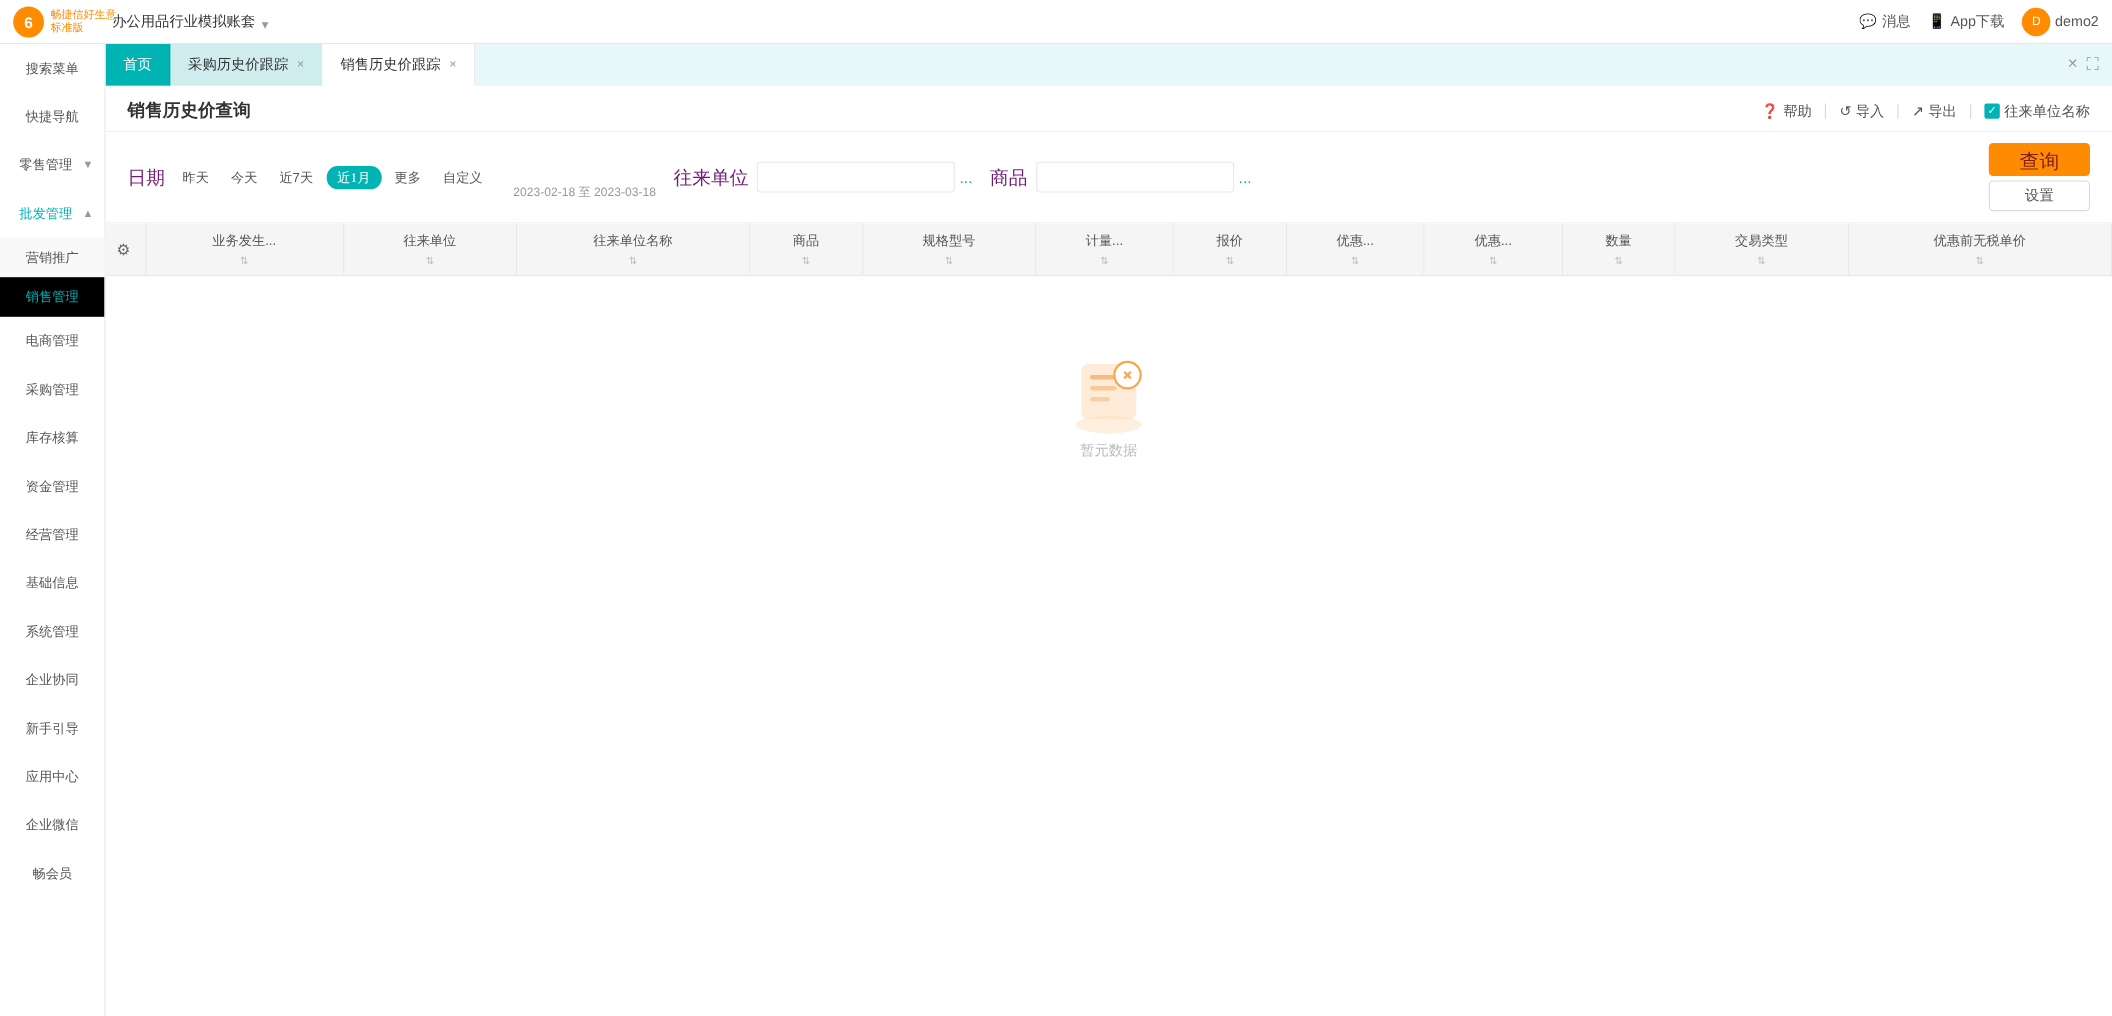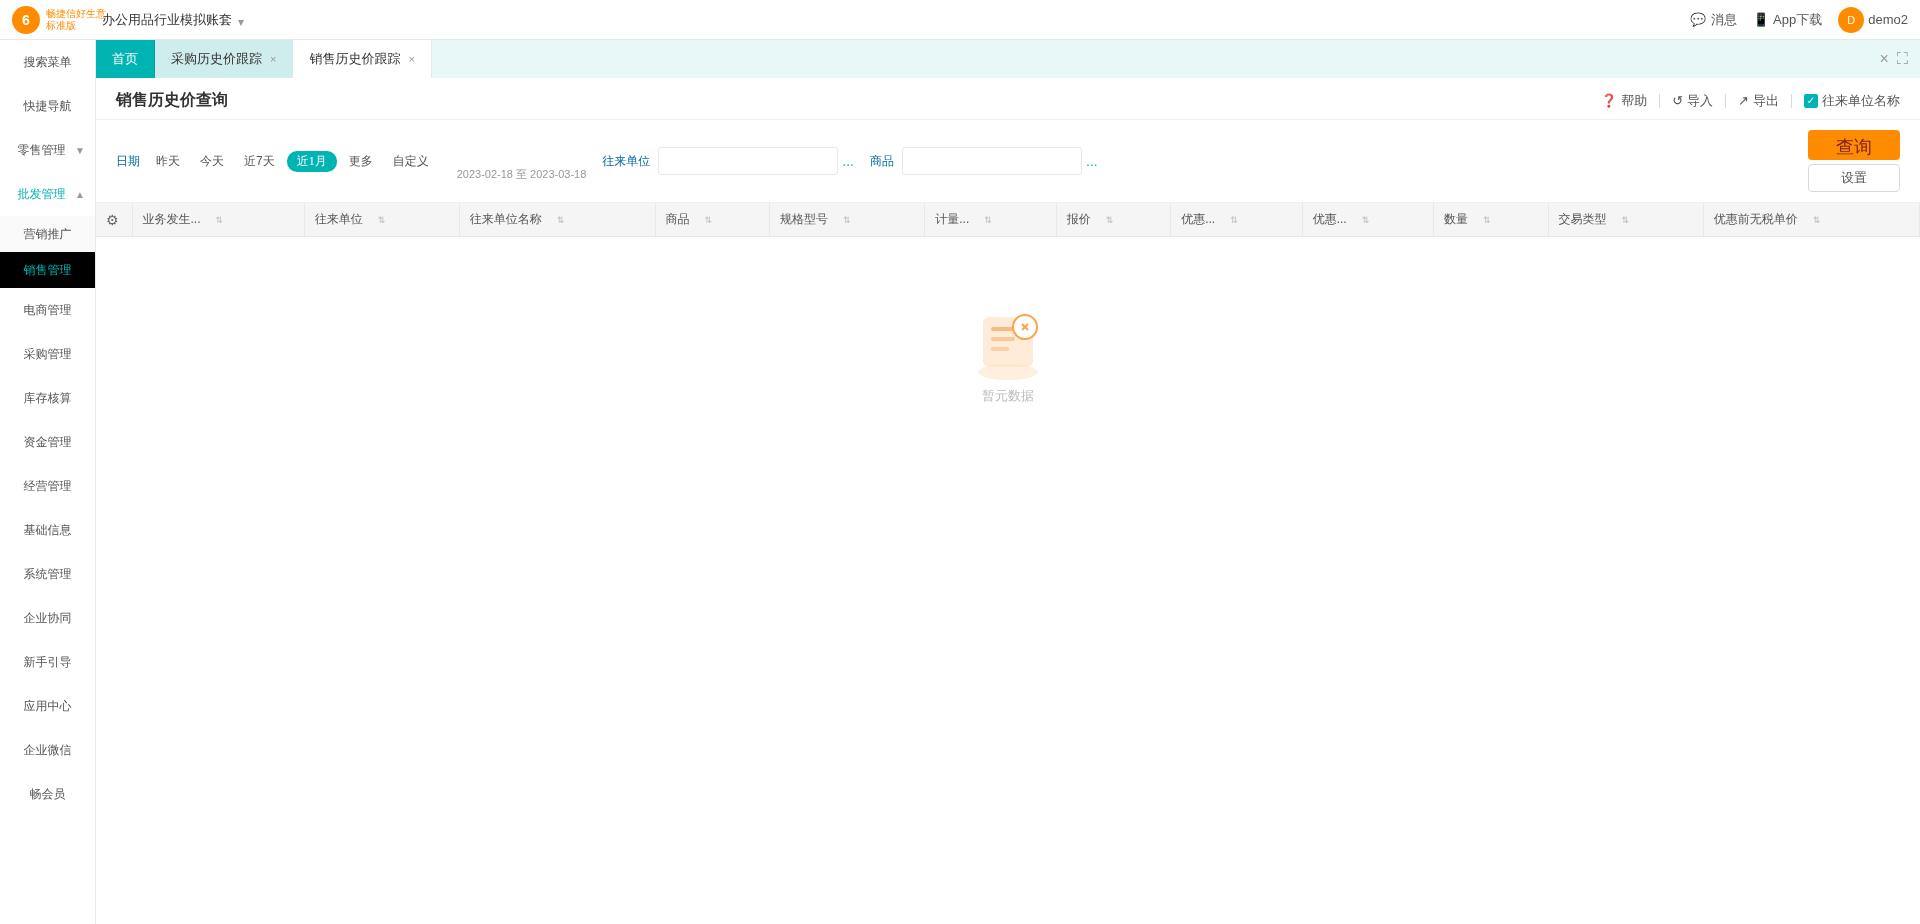--- a/index.html
+++ b/index.html
@@ -252,22 +252,22 @@
       gap: 16px;
       flex-shrink: 0;
       flex-wrap: wrap;
     }
     .filter-group {
       display: flex;
       align-items: center;
       gap: 8px;
     }
     .filter-label {
-      font-size: 12px;
-      color: #0369a1;
+      font-size: 17px;
+      color: #701a75;
       white-space: nowrap;
     }
     .date-btns {
       display: flex;
       align-items: center;
       gap: 4px;
     }
     .date-btn {
       padding: 2px 8px;
       font-size: 12px;
@@ -349,21 +349,22 @@
       color: #555;
       font-weight: normal;
       border-right: 1px solid #e8e8e8;
       white-space: nowrap;
       cursor: pointer;
       user-select: none;
     }
     .th-inner {
       display: flex;
       align-items: center;
-      gap: 15px;
+      gap: 4px;
+      flex-direction: column;
     }
     .sort-icon { font-size: 9px; color: #bbb; }
     .th-settings {
       width: 36px;
       text-align: center;
     }
     .settings-icon { font-size: 14px; color: #666; cursor: pointer; }
 
     
     .empty-state {

